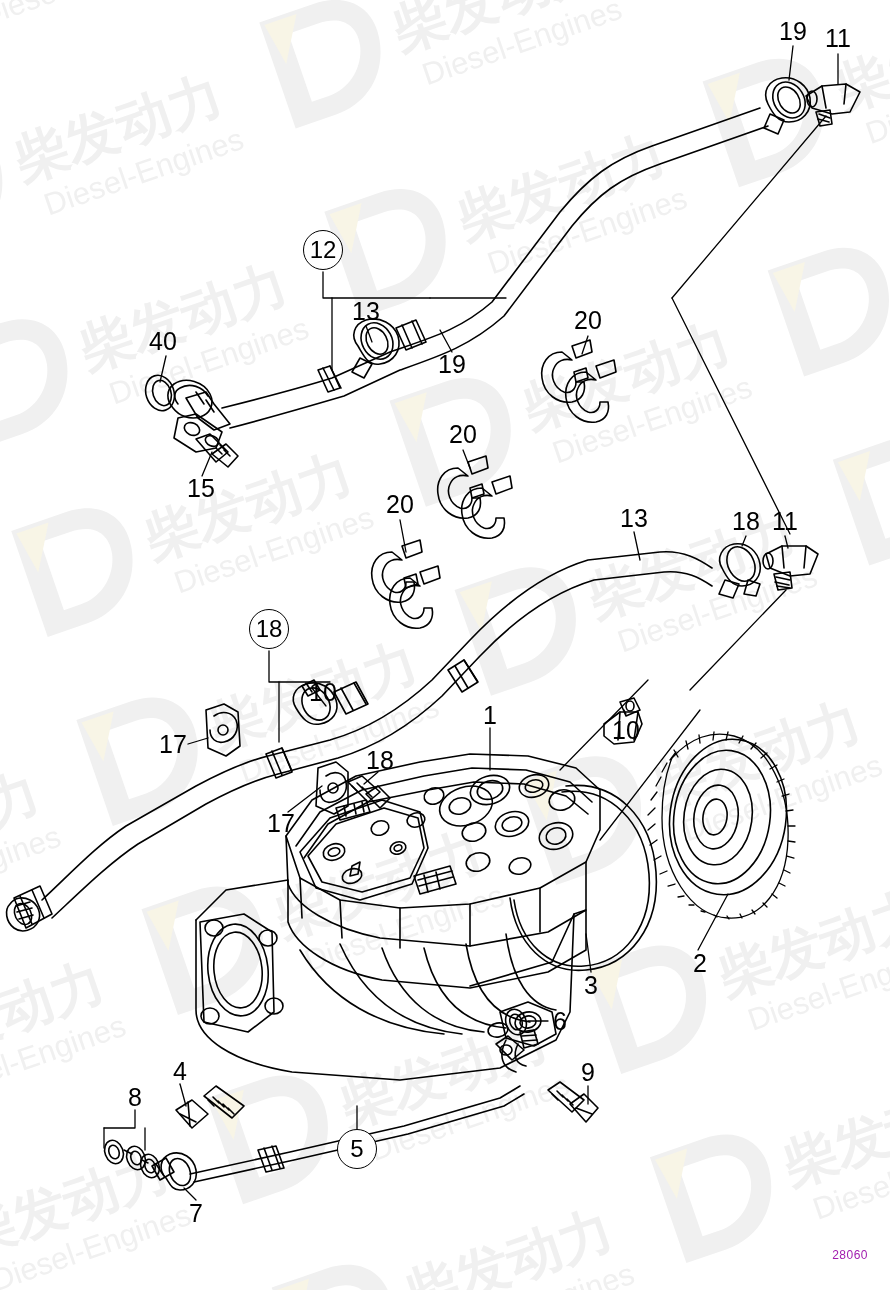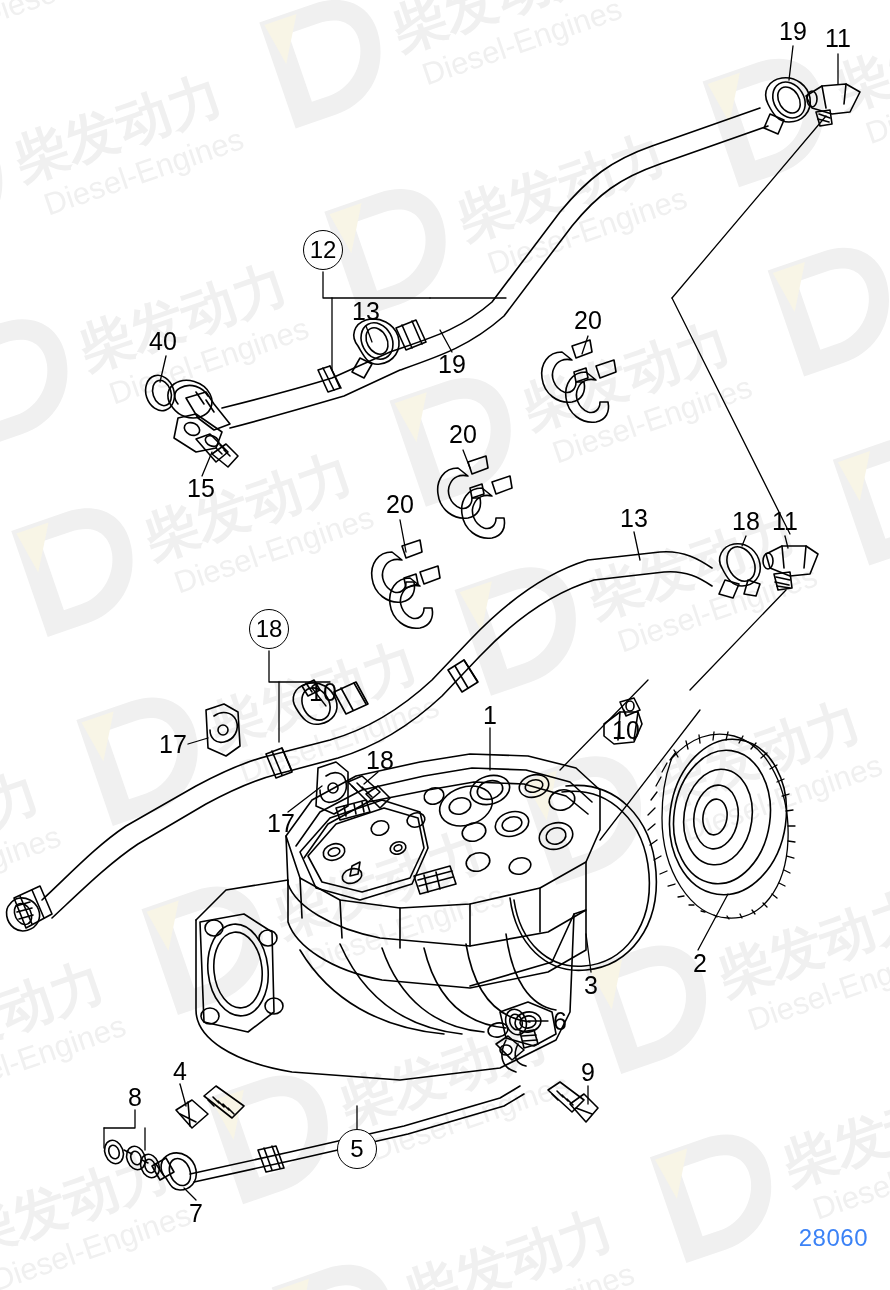--- a/index.html
+++ b/index.html
@@ -18,21 +18,21 @@
     transform:translate(-50%,-50%);
   }
   .circled{
     position:absolute;width:38px;height:38px;border:1.8px solid #000;
     border-radius:50%;background:#fff;
     display:flex;align-items:center;justify-content:center;
     font-size:24px;color:#000;transform:translate(-50%,-50%);
     font-family:"Liberation Sans",sans-serif;
   }
   #drawing-no{
-    position:absolute;right:22px;bottom:38px;font-size:24px;color:#3b82f6;
+    position:absolute;right:22px;bottom:28px;font-size:12px;color:#a21caf;
     letter-spacing:.5px;
   }
 </style>
 </head>
 <body>
 
 <div id="sheet">
 
   <svg id="wm" viewBox="0 0 890 1290">
     <defs>

